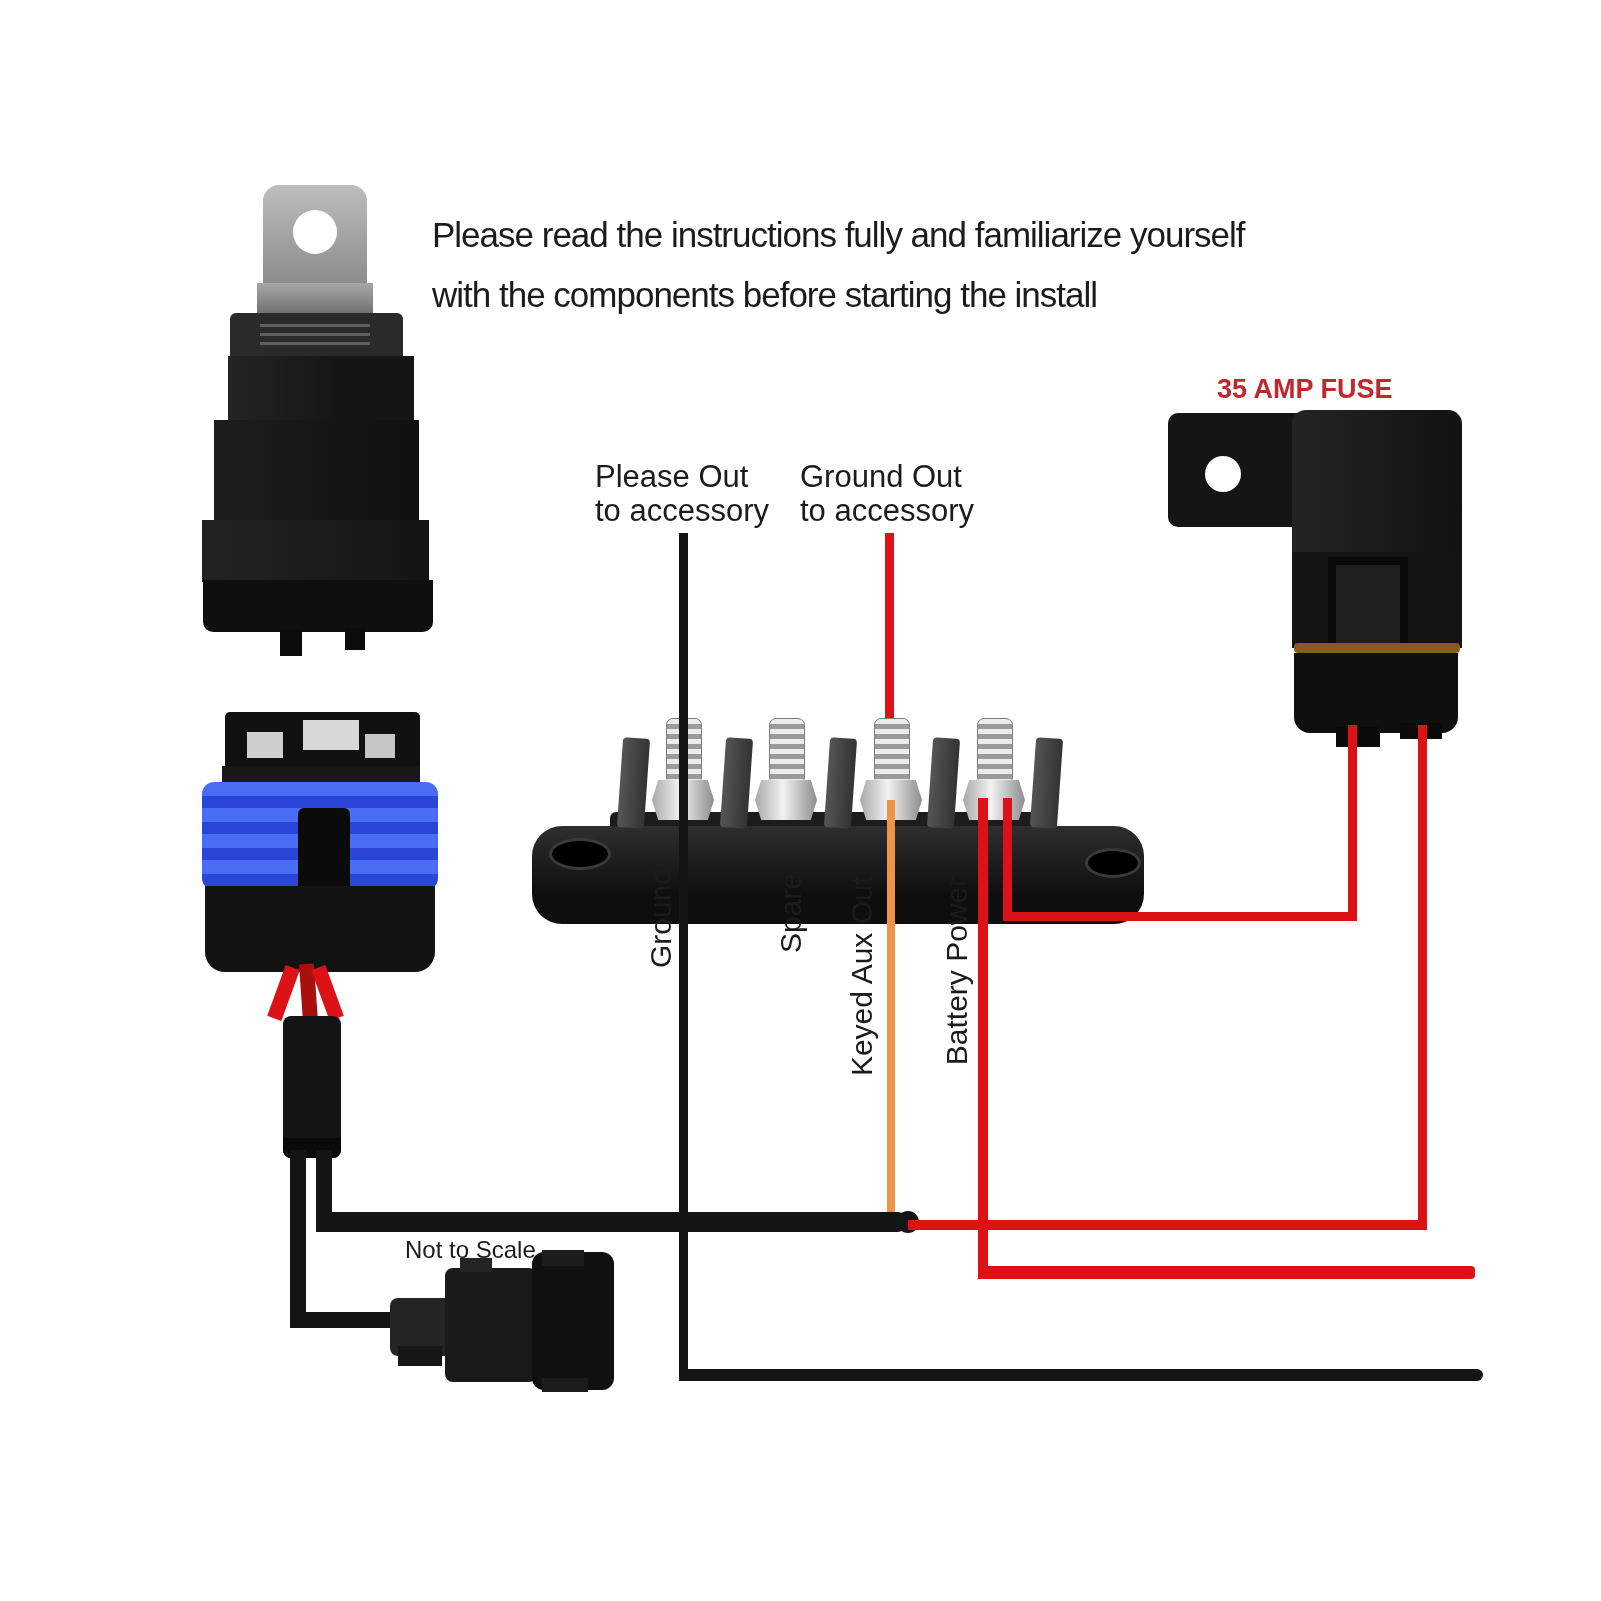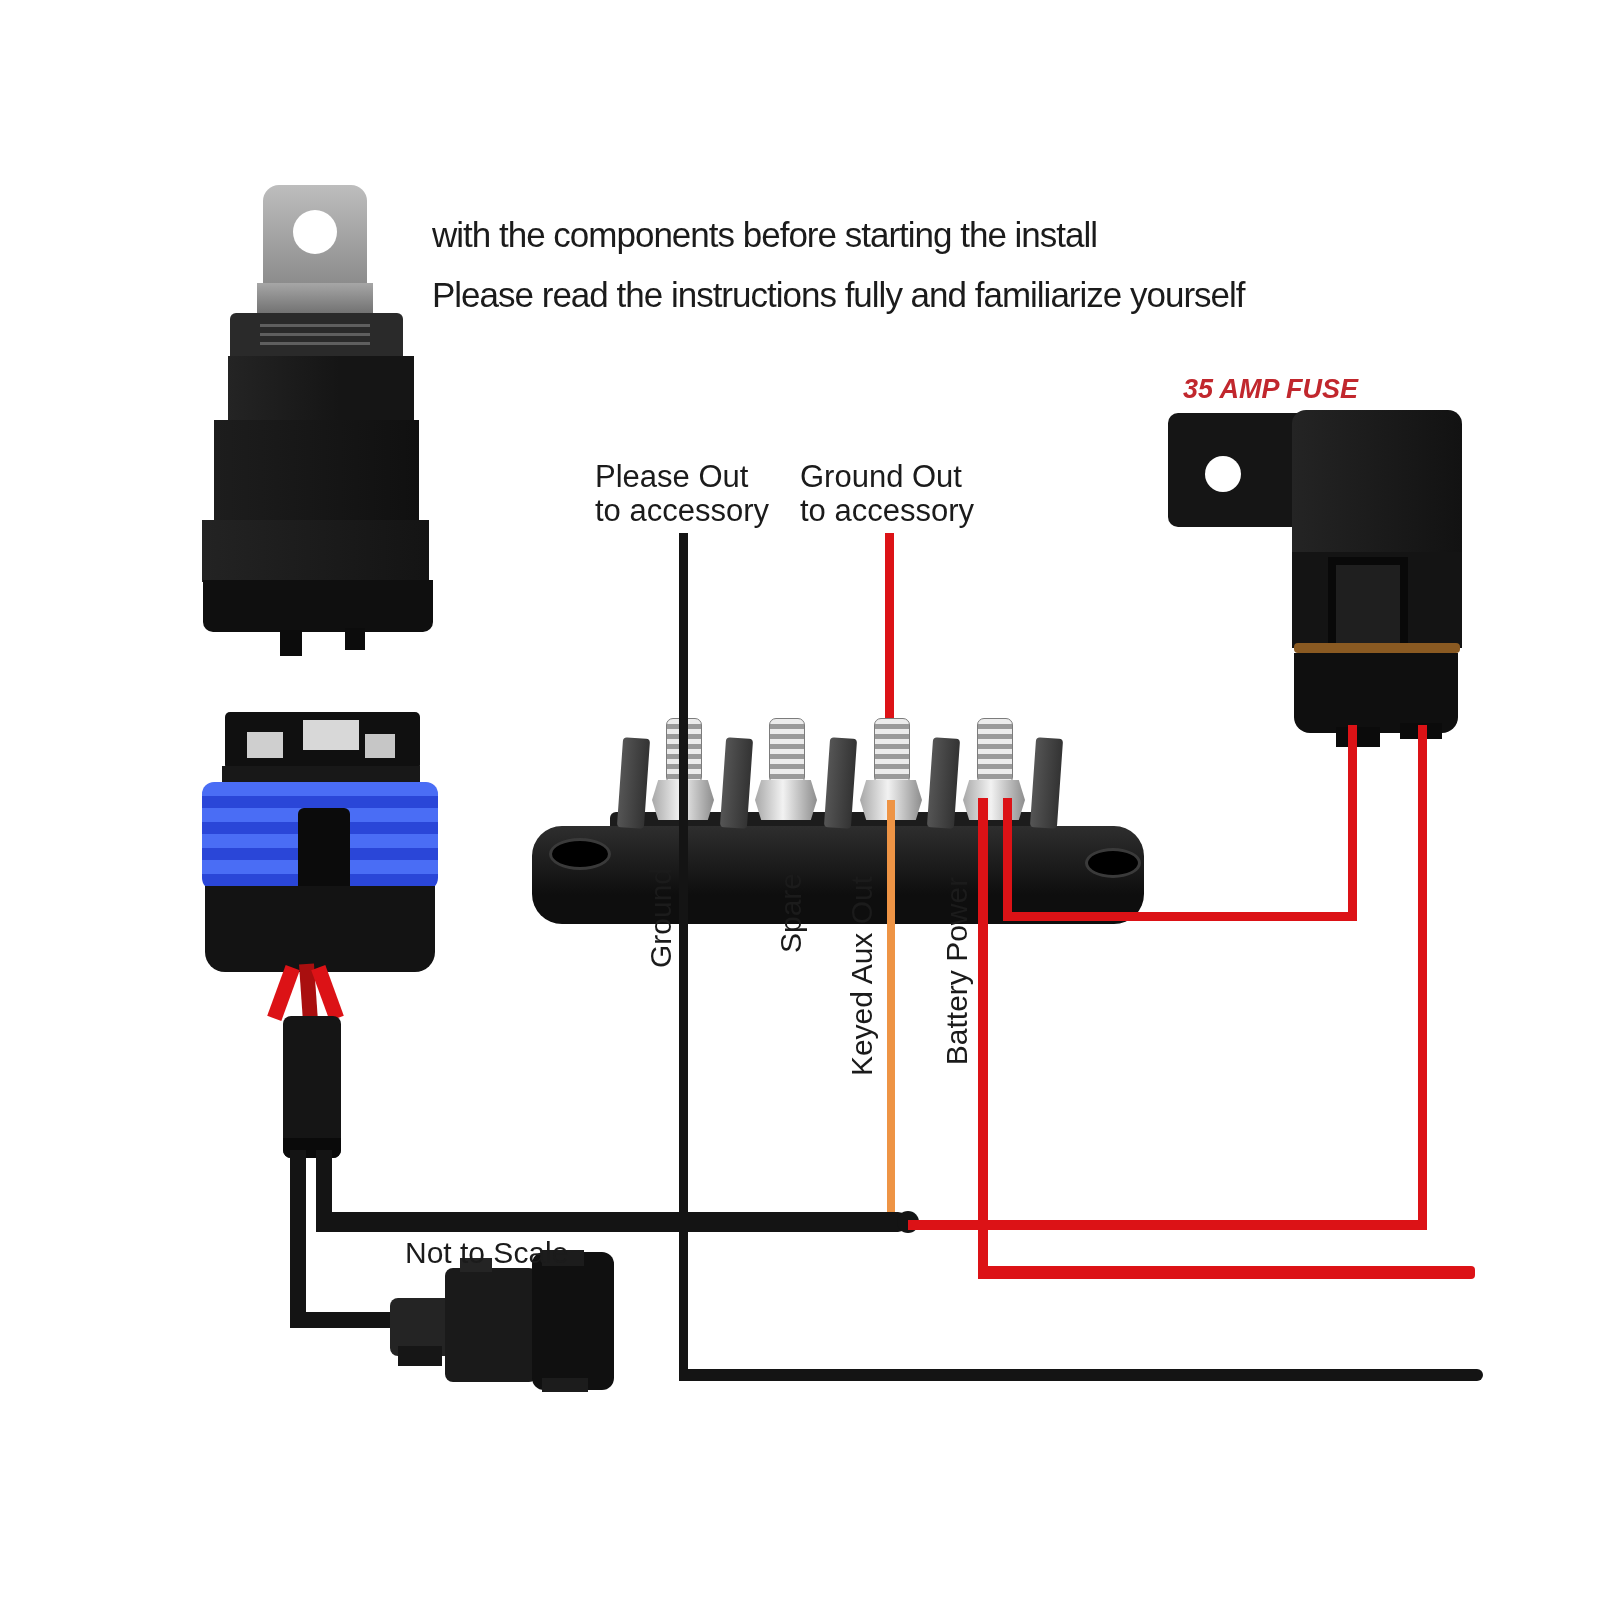--- a/index.html
+++ b/index.html
@@ -3,21 +3,21 @@
 <meta charset="utf-8">
 <style>
   html,body{margin:0;padding:0;background:#fff;}
   .stage{position:relative;width:1601px;height:1601px;background:#ffffff;overflow:hidden;
          font-family:"Liberation Sans", sans-serif;color:var(--c-text,#1b1b1b);}
   .abs{position:absolute;}
   .title{font-size:35px;line-height:60px;letter-spacing:-1px;color:var(--c-text);}
   .callout{font-size:31px;line-height:34px;color:var(--c-text);}
   .vlabel{position:absolute;height:34px;line-height:34px;text-align:center;
           transform:rotate(-90deg);font-size:30px;white-space:nowrap;color:var(--c-text);}
-  .note{font-size:30px;color:var(--c-text);white-space:nowrap;}
+  .note{font-size:24px;color:var(--c-text);white-space:nowrap;}
   .fuselabel{font-size:27px;font-weight:bold;color:var(--c-fuse_label);white-space:nowrap;}
   .wire{position:absolute;}
   .w-black{background:var(--c-wire_black);}
   .w-red{background:var(--c-wire_red);}
   .w-orange{background:var(--c-wire_orange);}
   .metalthread{background:repeating-linear-gradient(180deg,#ececec 0 5px,#9a9a9a 5px 10px);
                border-radius:7px;border:1px solid #7c7c7c;}
   .nut{background:linear-gradient(90deg,#a8a8a8,#f2f2f2 45%,#8d8d8d);
        clip-path:polygon(10% 0,90% 0,100% 50%,90% 100%,10% 100%,0 50%);}
   .fin{background:linear-gradient(90deg,#555,#333);border-radius:4px;transform:rotate(4deg);}
@@ -53,21 +53,21 @@
     <div class="abs" style="left:2px;top:72px;width:236px;height:108px;border-radius:12px;background:repeating-linear-gradient(180deg,var(--c-seal_blue_light) 0 14px,var(--c-seal_blue) 14px 26px);"></div>
     <div class="abs" style="left:98px;top:98px;width:52px;height:162px;background:#0b0b0b;border-radius:6px;"></div>
     <div class="abs" style="left:5px;top:176px;width:230px;height:86px;background:#131313;border-radius:0 0 20px 20px;"></div>
     <div class="abs" style="left:76px;top:256px;width:15px;height:54px;background:var(--c-wire_red);transform:rotate(20deg);"></div>
     <div class="abs" style="left:101px;top:254px;width:15px;height:58px;background:#a90f0f;transform:rotate(-4deg);"></div>
     <div class="abs" style="left:120px;top:256px;width:15px;height:54px;background:var(--c-wire_red);transform:rotate(-20deg);"></div>
     <div class="abs" style="left:83px;top:306px;width:58px;height:142px;background:#151515;border-radius:8px;"></div>
     <div class="abs" style="left:83px;top:428px;width:58px;height:20px;background:#0a0a0a;border-radius:0 0 8px 8px;"></div>
   </div>
 
-  <div class="abs fuselabel" style="left:1183px;top:374px;font-style:italic;">35 AMP FUSE</div>
+  <div class="abs fuselabel" style="left:1217px;top:374px;">35 AMP FUSE</div>
   <div class="abs" style="left:1160px;top:405px;width:305px;height:350px;">
     <div class="abs" style="left:8px;top:8px;width:130px;height:114px;background:#151515;border-radius:10px 0 0 10px;"></div>
     <div class="abs hole" style="left:45px;top:51px;width:36px;height:36px;"></div>
     <div class="abs" style="left:132px;top:5px;width:170px;height:142px;background:linear-gradient(90deg,#242424,#121212);border-radius:14px 14px 0 0;"></div>
     <div class="abs" style="left:132px;top:147px;width:170px;height:96px;background:#141414;"></div>
     <div class="abs" style="left:168px;top:152px;width:64px;height:80px;background:#1f1f1f;border:8px solid #090909;"></div>
     <div class="abs" style="left:134px;top:238px;width:166px;height:10px;background:#8a5a22;border-radius:4px;"></div>
     <div class="abs" style="left:134px;top:248px;width:164px;height:80px;background:#0f0f0f;border-radius:0 0 16px 16px;"></div>
     <div class="abs" style="left:176px;top:322px;width:44px;height:20px;background:#0b0b0b;"></div>
     <div class="abs" style="left:240px;top:318px;width:42px;height:16px;background:#0b0b0b;"></div>
@@ -114,22 +114,22 @@
     <div class="abs" style="left:0px;top:48px;width:62px;height:58px;background:#242424;border-radius:8px 0 0 8px;"></div>
     <div class="abs" style="left:8px;top:96px;width:44px;height:20px;background:#161616;"></div>
     <div class="abs" style="left:55px;top:18px;width:92px;height:114px;background:#1a1a1a;border-radius:8px;"></div>
     <div class="abs" style="left:70px;top:8px;width:32px;height:14px;background:#242424;"></div>
     <div class="abs" style="left:142px;top:2px;width:82px;height:138px;background:#101010;border-radius:12px;"></div>
     <div class="abs" style="left:152px;top:0px;width:42px;height:16px;background:#1c1c1c;"></div>
     <div class="abs" style="left:152px;top:128px;width:46px;height:14px;background:#1c1c1c;"></div>
   </div>
 
   <div class="abs title" style="left:432px;top:205px;width:960px;">
+    <div>Please read the instructions fully and familiarize yourself</div>
     <div>with the components before starting the install</div>
-    <div>Please read the instructions fully and familiarize yourself</div>
   </div>
 
   <div class="abs callout" style="left:595px;top:460px;">
     <div>Please Out</div>
     <div>to accessory</div>
   </div>
   <div class="abs callout" style="left:800px;top:460px;">
     <div>Ground Out</div>
     <div>to accessory</div>
   </div>

